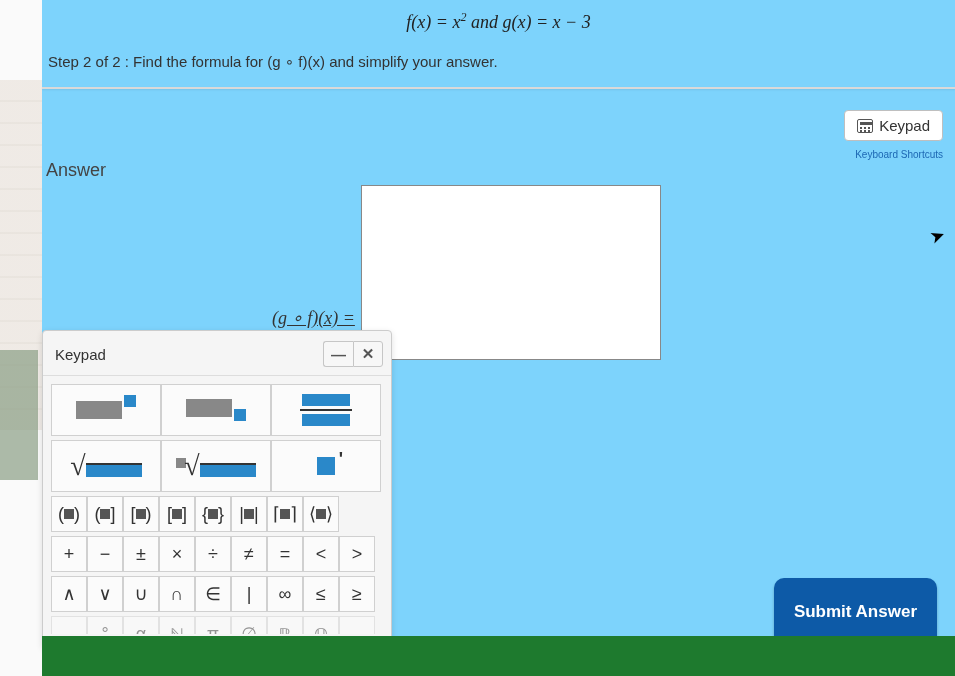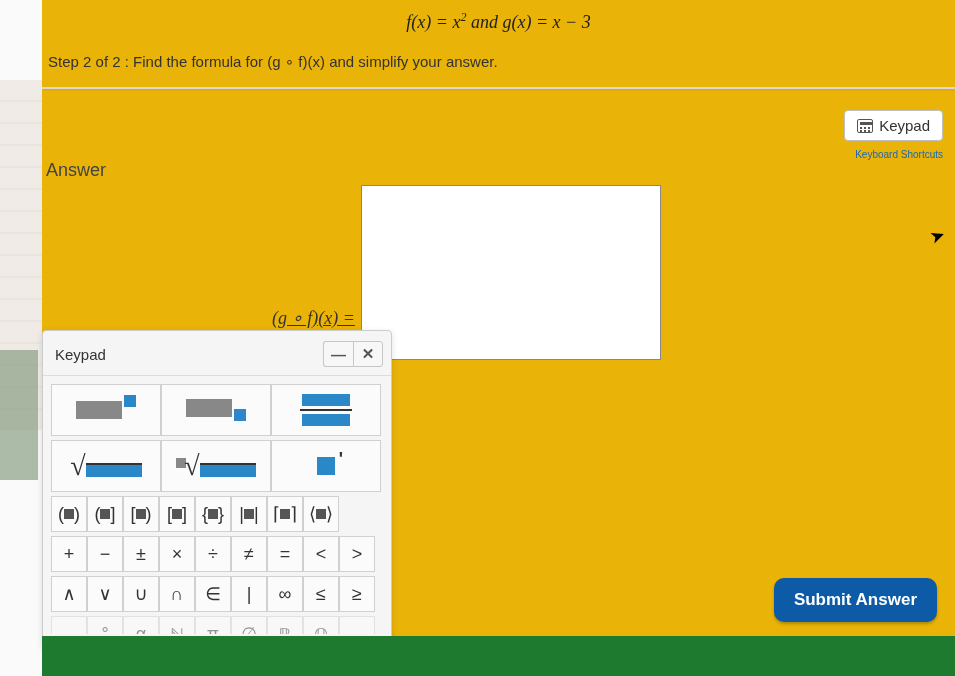--- a/index.html
+++ b/index.html
@@ -37,21 +37,21 @@
       height: 130px;
       background: #8a9e84;
       opacity: 0.7;
     }
     .main {
       position: absolute;
       left: 42px;
       right: 0;
       top: 0;
       bottom: 0;
-      background: #eab308;
+      background: #7dd3fc;
     }
     .problem-statement {
       text-align: center;
       font-family: Georgia, 'Times New Roman', serif;
       font-style: italic;
       font-size: 18px;
       padding: 10px 0 18px;
       color: #222;
     }
     .sup { font-size: 12px; vertical-align: super; font-style: italic; }
@@ -216,21 +216,21 @@
     .tiny-sq { display:inline-block; width:10px; height:10px; background:#555; }
     .submit-btn {
       position: absolute;
       right: 18px;
       top: 578px;
       background: #0d5aa7;
       color: #fff;
       border: none;
       font-size: 17px;
       font-weight: 600;
-      padding: 12px 20px;
+      padding: 24px 20px;
       border-radius: 10px;
       cursor: pointer;
       box-shadow: 0 2px 3px rgba(0,0,0,0.25);
     }
     .green-bar {
       position: absolute;
       left: 0; right: 0;
       top: 636px;
       height: 40px;
       background: #1e7a2e;

